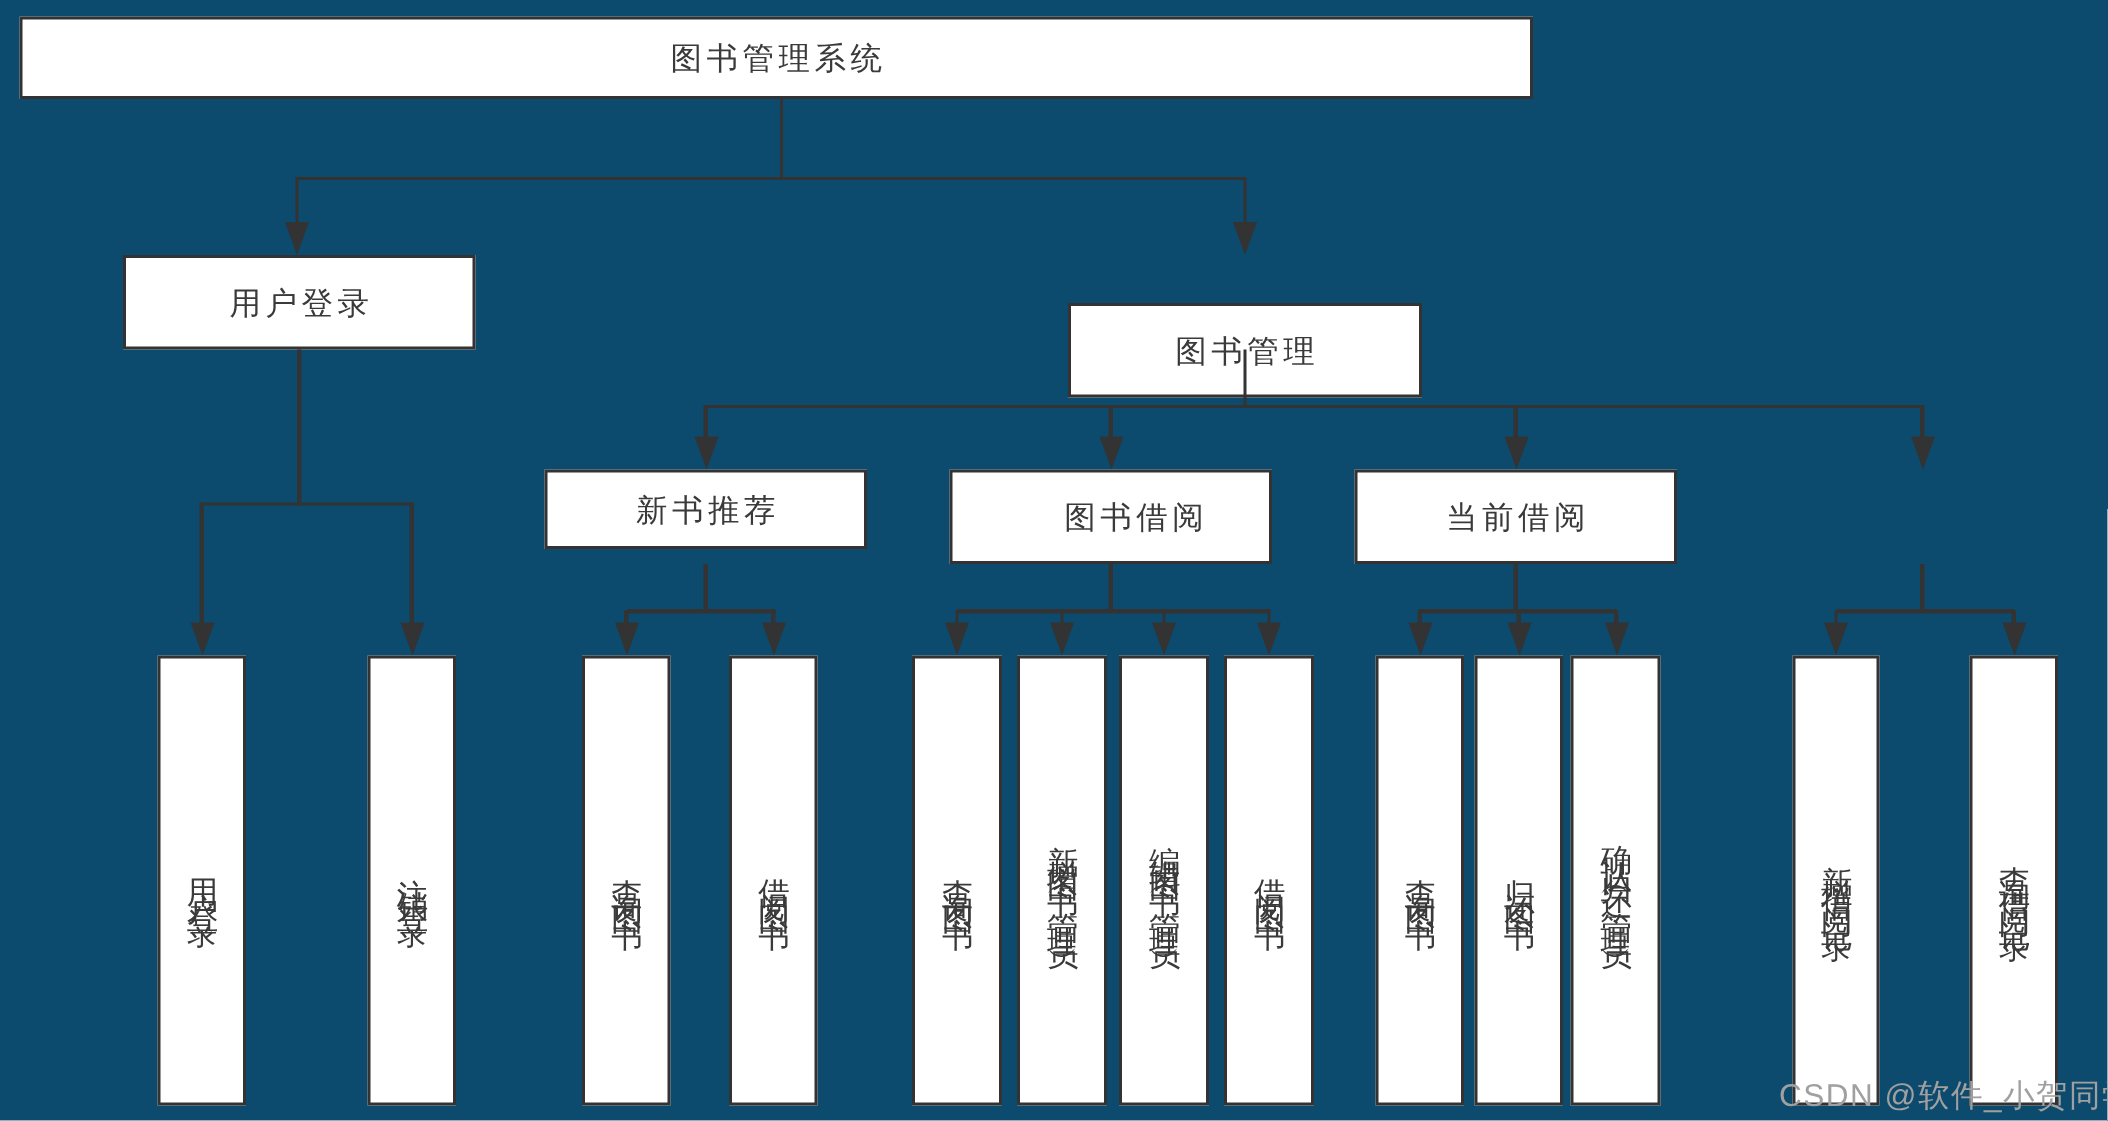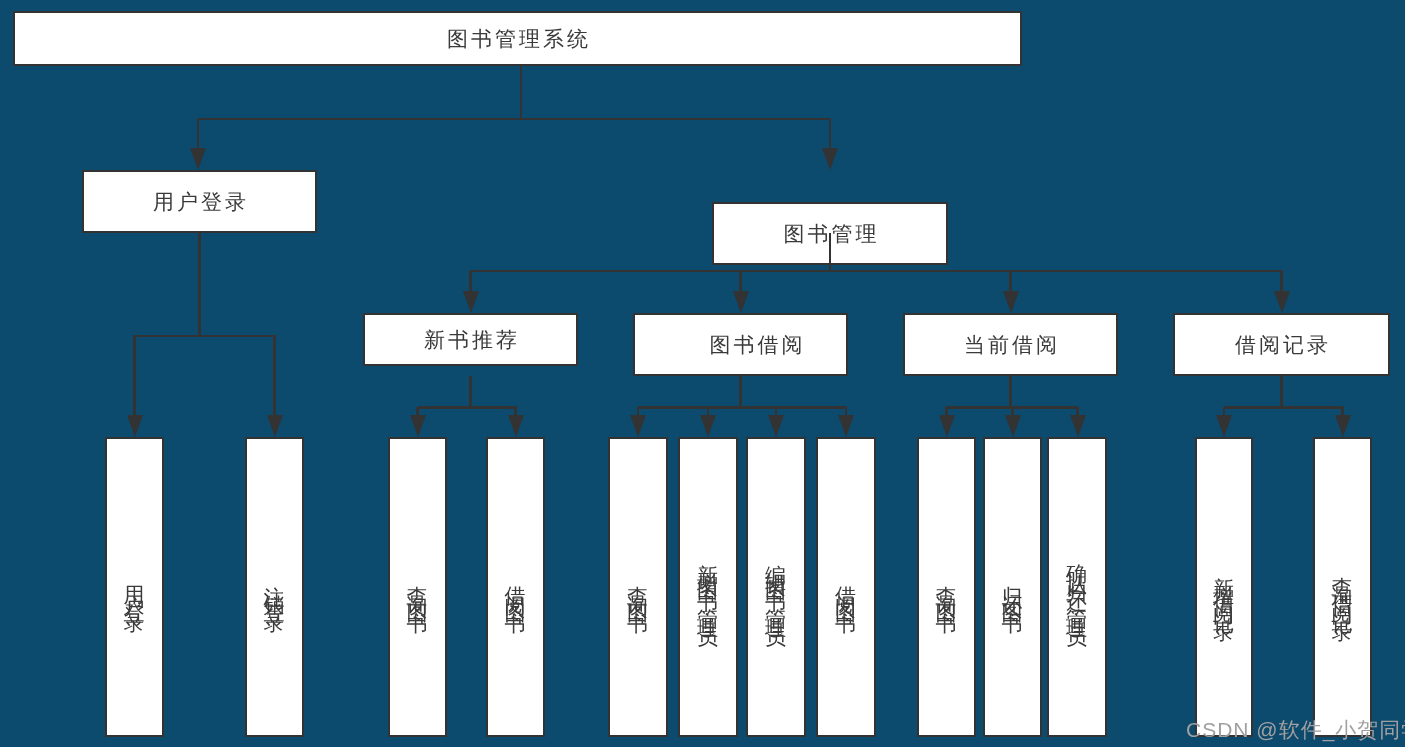--- a/index.html
+++ b/index.html
@@ -74,23 +74,20 @@
   <div class="ah" style="left:1273.5px;top:291px;"></div>
 
   <div class="box" style="left:363px;top:313px;width:215px;height:53px;">
     <span>新书推荐</span>
   </div>
   <div class="box" style="left:633px;top:313px;width:215px;height:63px;padding-left:31px;">
     <span>图书借阅</span>
   </div>
   <div class="box" style="left:903px;top:313px;width:215px;height:63px;">
     <span>当前借阅</span>
-  </div>
-  <div class="box" style="left:1173px;top:313px;width:217px;height:63px;">
-    <span>借阅记录</span>
   </div>
 
   <div class="vl" style="left:469.25px;top:376px;height:32px;"></div>
   <div class="hl" style="left:417.5px;top:406.25px;width:99px;"></div>
   <div class="vl" style="left:416.25px;top:407px;height:10px;"></div>
   <div class="ah" style="left:409.5px;top:415px;"></div>
   <div class="vl" style="left:514.25px;top:407px;height:10px;"></div>
   <div class="ah" style="left:507.5px;top:415px;"></div>
 
   <div class="vl" style="left:739.25px;top:376px;height:32px;"></div>

